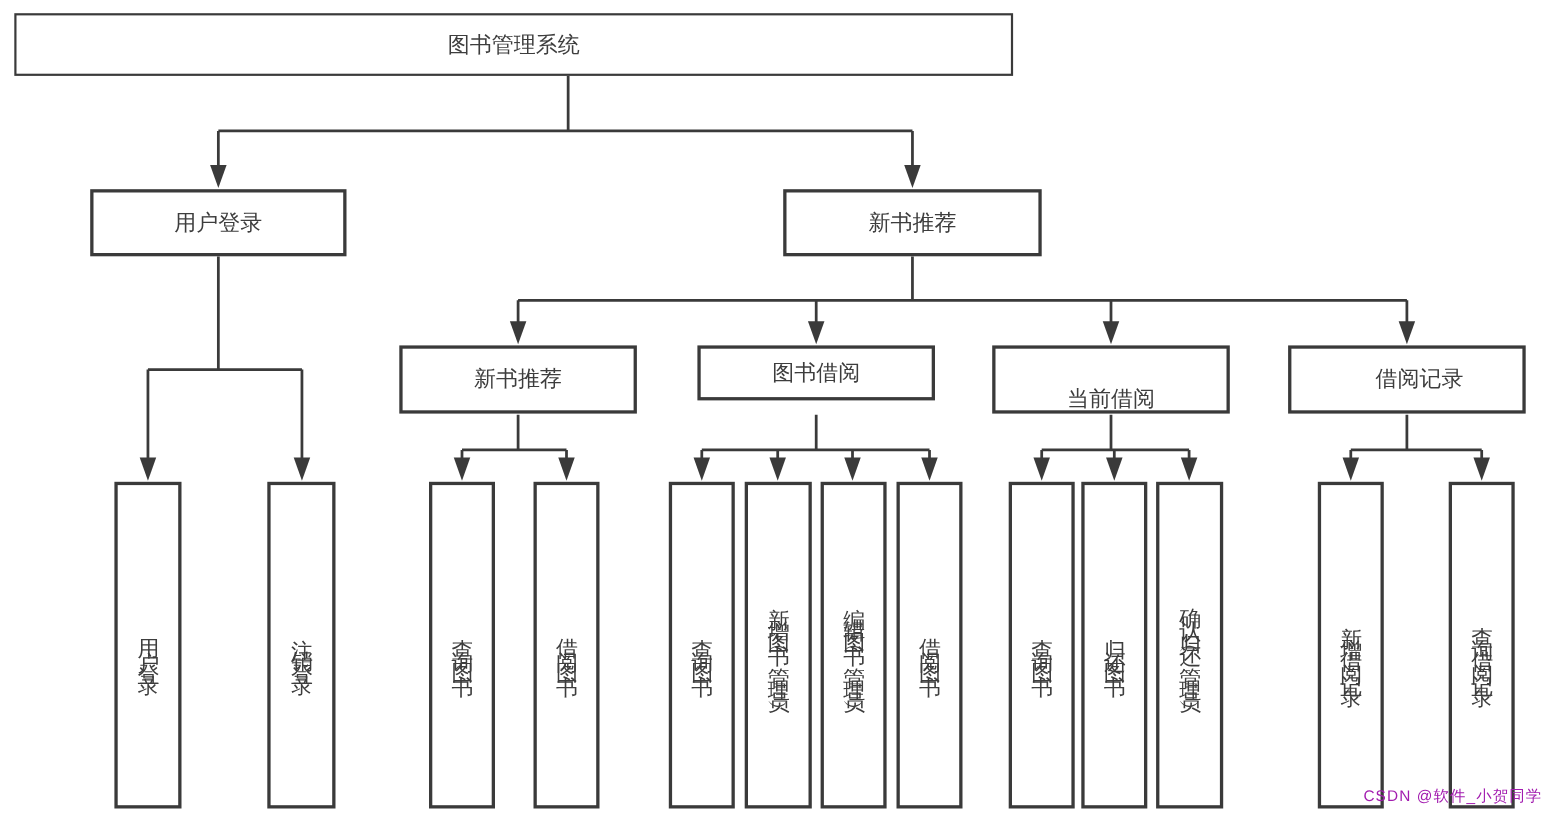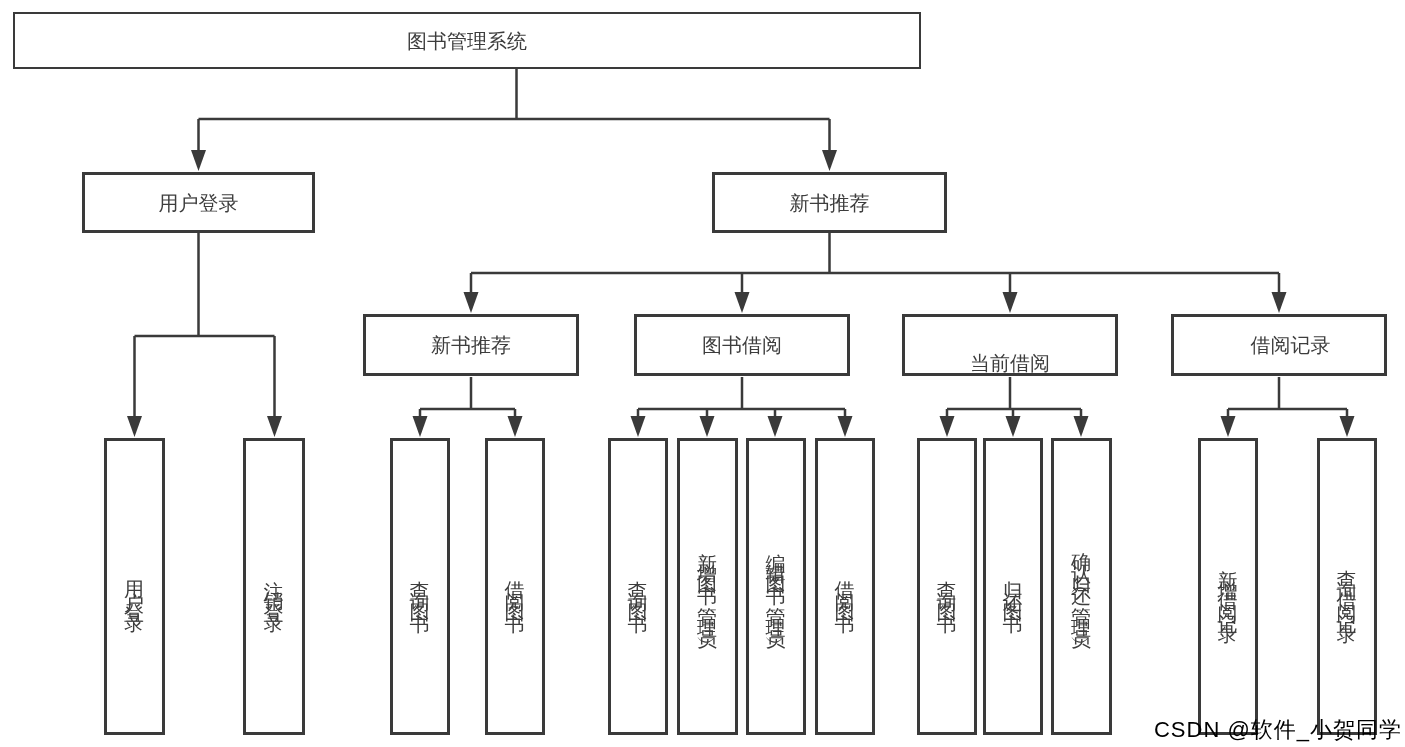--- a/index.html
+++ b/index.html
@@ -33,22 +33,22 @@
   .vbox span {
     writing-mode: vertical-rl;
     text-orientation: mixed;
     letter-spacing: 11px;
     white-space: nowrap;
   }
   .watermark {
     position: absolute;
     top: 715px;
     right: 3px;
-    color: #000000;
-    font-size: 22px;
+    color: #a21caf;
+    font-size: 14px;
     letter-spacing: 1px;
     white-space: nowrap;
   }
 </style>
 </head>
 <body>
 
 <div class="stage">
 
   <svg class="connectors" viewBox="0 0 1405 747" xmlns="http://www.w3.org/2000/svg">
@@ -98,21 +98,21 @@
   <div class="box" style="left:82px; top:172px; width:233px; height:61px;">
     <span>用户登录</span>
   </div>
   <div class="box" style="left:712px; top:172px; width:235px; height:61px;">
     <span>新书推荐</span>
   </div>
 
   <div class="box" style="left:363px; top:314px; width:216px; height:62px;">
     <span>新书推荐</span>
   </div>
-  <div class="box" style="left:634px; top:314px; width:216px; height:62px;">
+  <div class="box" style="left:634px; top:314px; width:216px; height:50px;">
     <span>图书借阅</span>
   </div>
   <div class="box" style="left:902px; top:314px; width:216px; height:62px;align-items:flex-end;">
     <span>当前借阅</span>
   </div>
   <div class="box" style="left:1171px; top:314px; width:216px; height:62px;padding-left:23px;">
     <span>借阅记录</span>
   </div>
 
   <div class="box vbox" style="left:104px; top:438px; width:61px; height:297px;">

